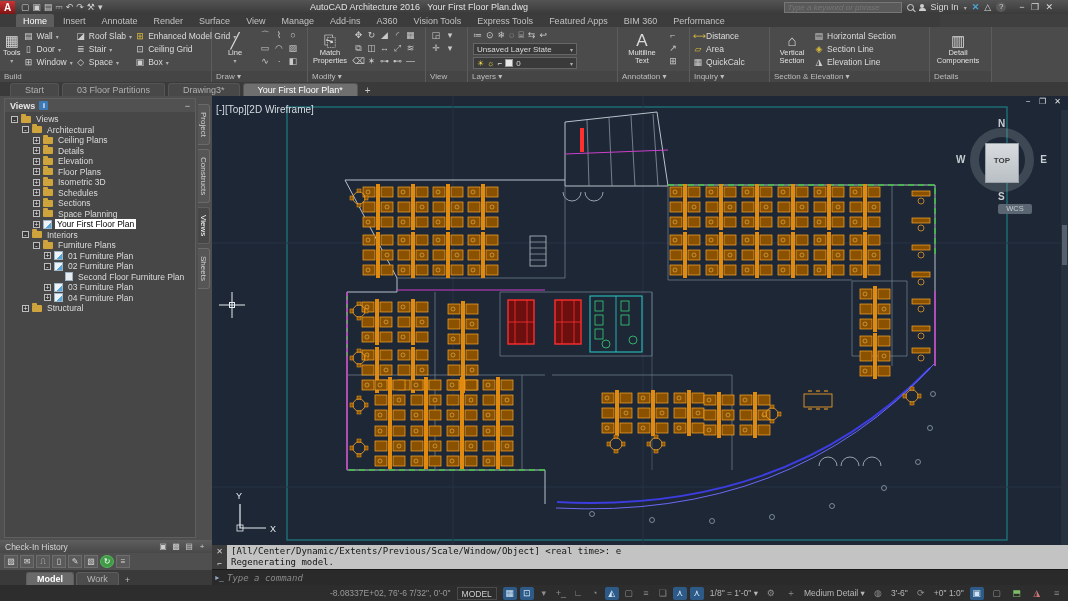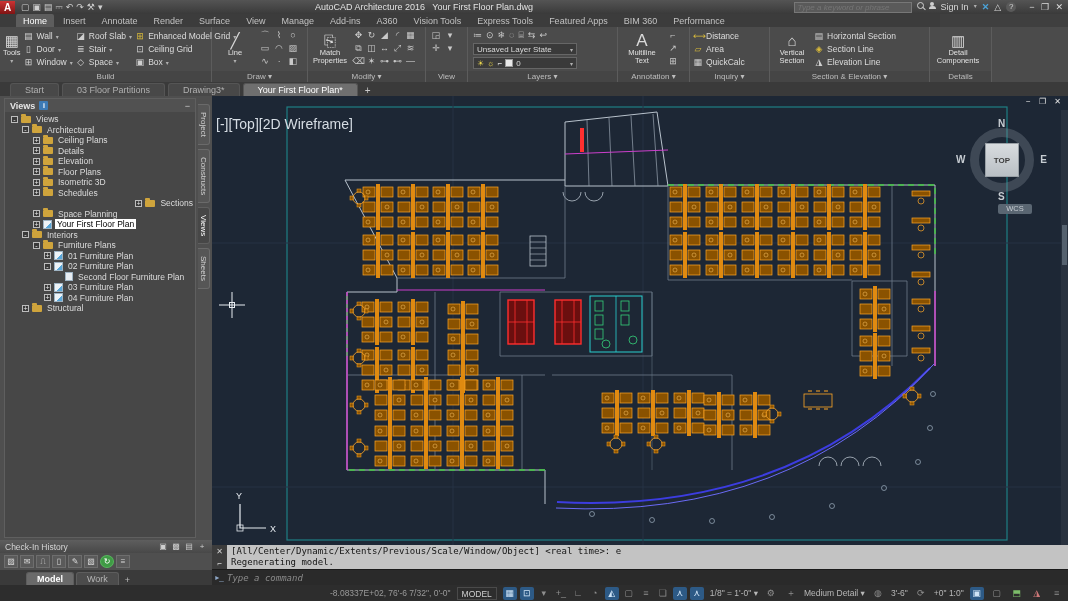--- a/index.html
+++ b/index.html
@@ -10,21 +10,21 @@
 
   
   #titlebar { left:0; top:0; width:1068px; height:14px;
     background:linear-gradient(#545454,#3a3a3a); display:flex; align-items:center;
     color:#d8d8d8; font-size:9px; }
   #applogo { width:15px; height:13px; background:linear-gradient(#c33,#801414);
     color:#fff; font-weight:bold; font-size:10px; text-align:center; line-height:13px; }
   .qat { display:flex; gap:3px; margin-left:6px; }
   .qat span { font-size:9px; color:#cfcfcf; line-height:13px; }
   #titcenter { flex:1; text-align:center; color:#e2e2e2; white-space:nowrap; }
-  #titright { display:flex; gap:5px; margin-right:3px;padding-left:48px; }
+  #titright { display:flex; align-items:center; gap:5px; margin-right:13px;padding-left:48px; }
   #searchbox { width:118px; height:11px; background:#5a5a5a; border:1px solid #777;
     color:#a9a9a9; font-size:8px; font-style:italic; padding:0 3px; }
   .mag { width:7px; height:7px; border:1px solid #cfcfcf; border-radius:50%; position:relative; display:inline-block; }
   .mag:after { content:""; position:absolute; width:4px; height:1px; background:#cfcfcf;
     right:-3px; bottom:-1px; transform:rotate(45deg); }
   .person { width:7px; height:7px; position:relative; display:inline-block; }
   .person:before { content:""; position:absolute; width:4px; height:4px; border-radius:50%;
     background:#cfcfcf; left:1.5px; top:0; }
   .person:after { content:""; position:absolute; width:7px; height:3px; border-radius:3px 3px 0 0;
     background:#cfcfcf; bottom:0; }
@@ -34,21 +34,21 @@
   #ribbontabs { left:0; top:14px; width:940px; height:13px; background:#3c3c3c;
     display:flex; align-items:flex-end; padding-left:16px; gap:2px; }
   .rtab { color:#c2c2c2; font-size:9px; padding:1px 7px; height:13px; line-height:12px; }
   .rtab.active { background:#5d5d5d; color:#fff; border-radius:2px 2px 0 0; }
 
   
   #ribbonbody { left:0; top:27px; width:1068px; height:55px; background:#4b4b4b;
     display:flex; color:#d5d5d5; }
   .rpanel { height:55px; border-right:1px solid #5c5c5c; display:flex; flex-direction:column; }
   .rpanel-content { flex:1; display:flex; align-items:stretch; padding:2px 3px; gap:3px; }
-  .rpanel-label { height:11px; font-size:8px; color:#bdbdbd; text-align:center;
+  .rpanel-label { height:11px; font-size:8px; color:#bdbdbd; text-align:left;
     background:#454545; line-height:11px; white-space:nowrap; padding:0 4px; }
   .bigbtn { width:40px; display:flex; flex-direction:column; align-items:center;
     justify-content:center; font-size:7.5px; text-align:center; line-height:8px; color:#e0e0e0; }
   .bigbtn .bico { font-size:15px; line-height:16px; color:#d9d9d9; }
   .rcol { display:flex; flex-direction:column; justify-content:space-between; padding:1px 0; }
   .rrow { display:flex; align-items:center; gap:3px; font-size:8.5px; white-space:nowrap;
     color:#dcdcdc; height:12px; }
   .rico { width:10px; font-size:9px; text-align:center; color:#cfcfcf; }
   .caret { font-size:6px; color:#b0b0b0; }
   .icogrid { display:grid; grid-template-columns:repeat(5,13px); grid-auto-rows:13px; }
@@ -110,26 +110,26 @@
   #layouttabs { height:15px; display:flex; align-items:flex-end; gap:2px; padding-left:26px;
     background:#3a3a3a; }
   .ltab { font-size:9px; color:#b5b5b5; background:#4c4c4c; border:1px solid #5d5d5d;
     border-bottom:none; border-radius:3px 3px 0 0; padding:1px 10px; }
   .ltab.active { background:#6a6a6a; color:#fff; font-weight:bold; }
   .ltab-plus { color:#bbb; font-size:9px; padding:0 4px; }
 
   
   #rightcol { left:212px; top:96px; width:856px; height:489px; display:flex; flex-direction:column; }
   #viewport { position:relative; width:856px; height:449px; background:#1d2735; overflow:hidden; }
-  #vplabel { left:4px; top:20px; color:#d6dde4; font-size:14px; z-index:5; }
+  #vplabel { left:4px; top:8px; color:#d6dde4; font-size:10px; z-index:5; }
   #vpctl { right:4px; top:1px; color:#e3e3e3; font-size:8px; letter-spacing:3px; z-index:5; }
   #viewcube { right:28px; top:26px; width:76px; height:76px; z-index:4; }
   #vc-ring { position:absolute; left:6px; top:6px; width:64px; height:64px; border-radius:50%;
     border:9px solid rgba(140,150,160,0.30); }
-  #vc-top { position:absolute; left:21px; top:21px; width:34px; height:34px;
+  #vc-top { position:absolute; left:21px; top:21px; width:34px; height:40px;
     background:linear-gradient(#d8dcdf,#b9bfc4); color:#3c3c3c; font-size:8px; font-weight:bold;
     text-align:center; line-height:34px; border:1px solid #99a0a6; }
   .vc-n { position:absolute; color:#c7cdd3; font-size:10px; font-weight:bold; }
   #wcs { right:36px; top:108px; width:34px; height:10px; background:#5a6672; color:#c6ccd2;
     font-size:7.5px; text-align:center; line-height:10px; border-radius:2px; z-index:4; }
   #vscroll { right:0; top:14px; width:7px; height:435px; background:#28313e; z-index:3; }
   #vscroll .thumb { position:absolute; left:1px; top:115px; width:5px; height:40px; background:#55616e; }
 
   
   #cmdhist { position:relative; width:856px; height:24px; background:#c3c3c3; display:flex; }
@@ -475,21 +475,21 @@
             <div class="trow" style="padding-left: 28px;">
               <span class="t-exp">+</span>
               <span class="t-folder"></span>
               <span class="lbl">Isometric 3D</span>
             </div>
             <div class="trow" style="padding-left: 28px;">
               <span class="t-exp">+</span>
               <span class="t-folder"></span>
               <span class="lbl">Schedules</span>
             </div>
-            <div class="trow" style="padding-left: 28px; justify-content: flex-end;">
+            <div class="trow" style="padding-left: 28px;">
               <span class="t-exp">+</span>
               <span class="t-folder"></span>
               <span class="lbl">Sections</span>
             </div>
             <div class="trow" style="padding-left: 28px;">
               <span class="t-exp">+</span>
               <span class="t-folder"></span>
               <span class="lbl">Space Planning</span>
             </div>
             <div class="trow sel" style="padding-left: 28px;">

